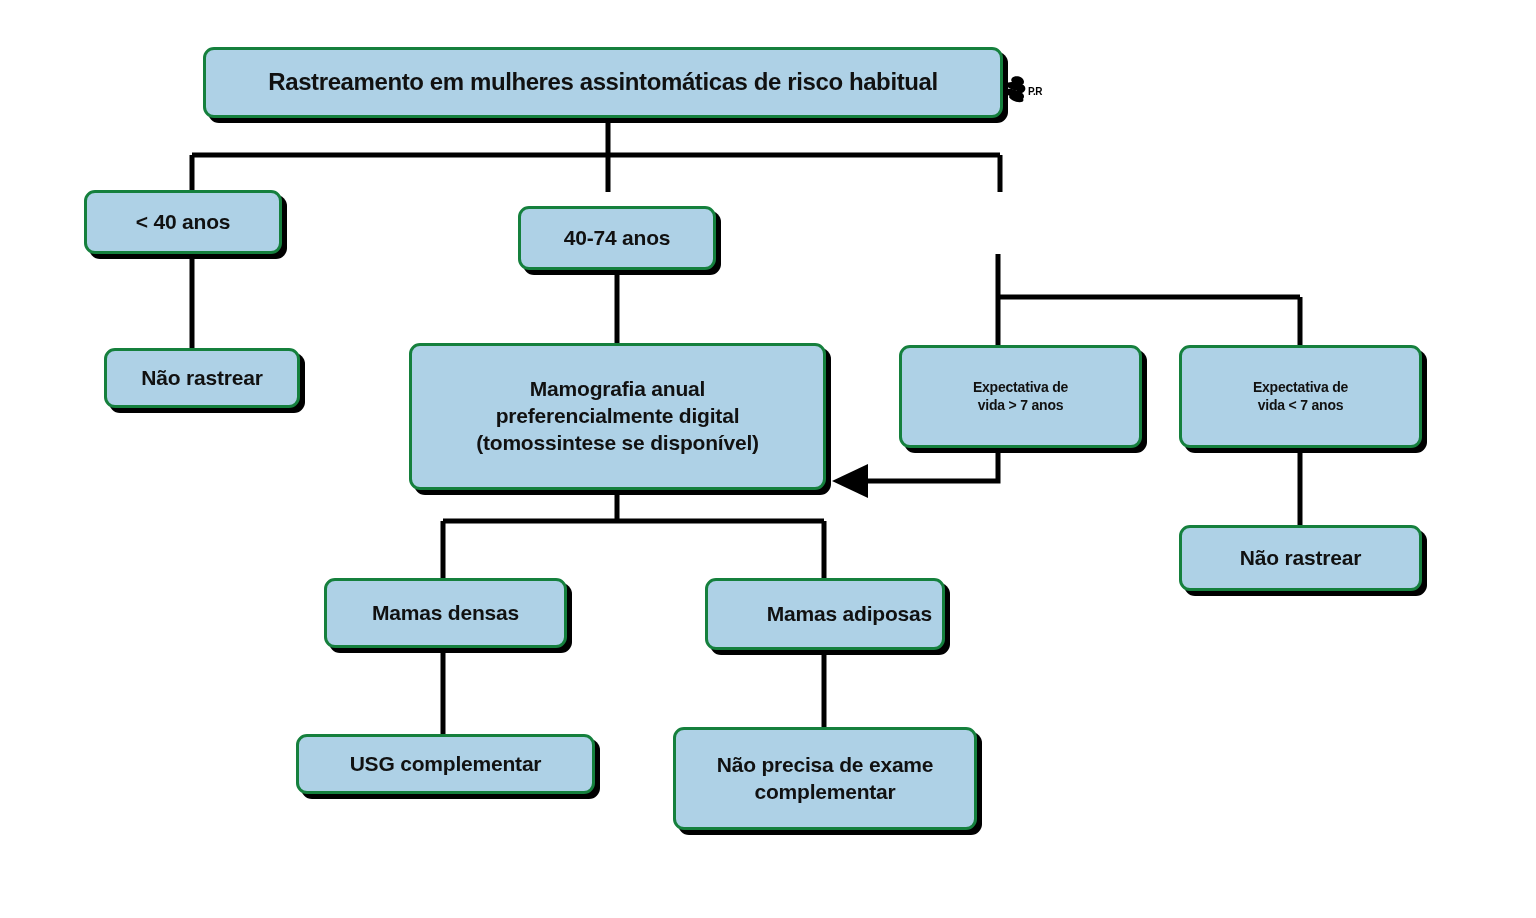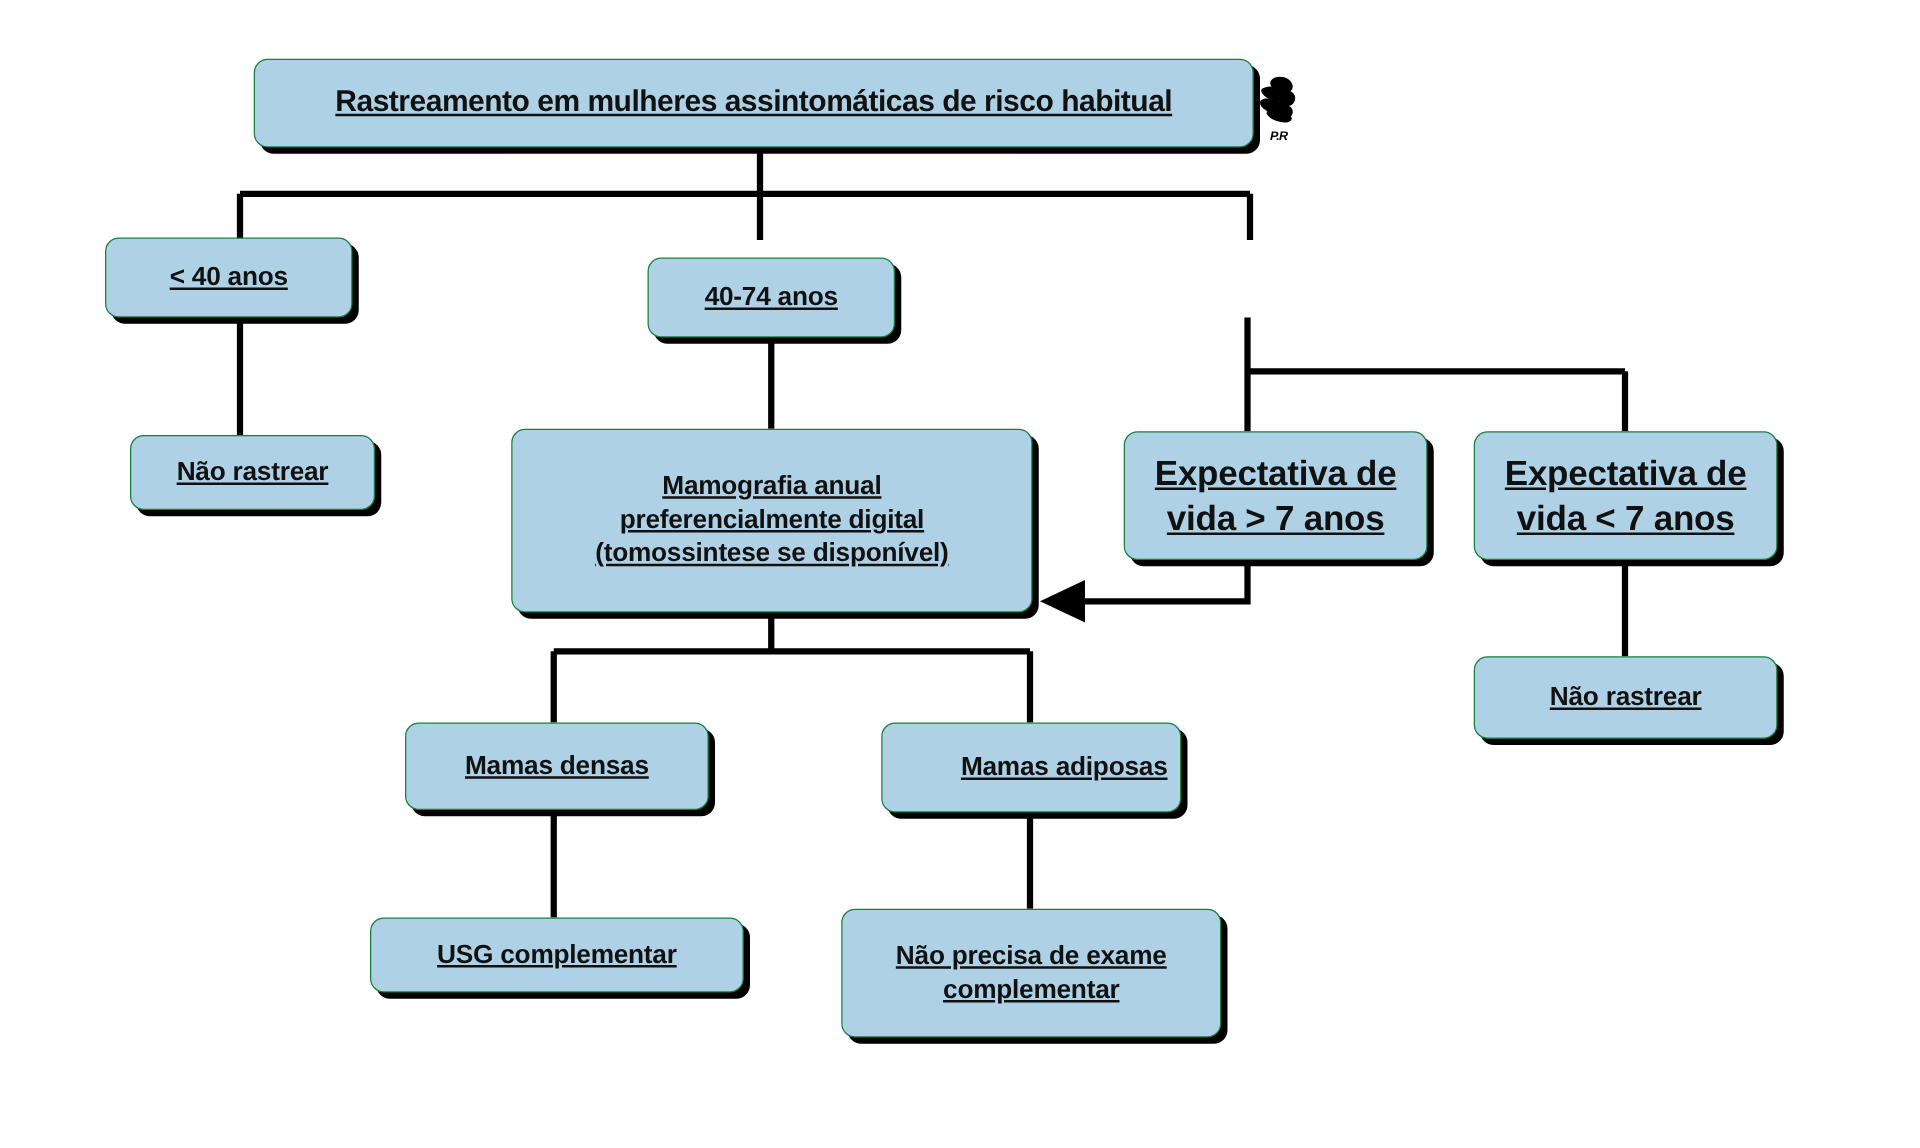--- a/index.html
+++ b/index.html
@@ -25,57 +25,55 @@
     left: 0;
     top: 0;
     width: 1536px;
     height: 918px;
     pointer-events: none;
   }
   .node {
     position: absolute;
     box-sizing: border-box;
     background: #aed1e6;
-    border: 1px solid #15803d;
+    border: 3px solid #15803d;
     border-radius: 11px;
     box-shadow: 5px 5px 0 0 #000000;
     display: flex;
     align-items: center;
     justify-content: center;
     text-align: center;
     color: #111111;
     font-family: "Liberation Sans", sans-serif;
     font-weight: bold;
     font-size: 21px;
     line-height: 1.28;
     letter-spacing: -0.2px;
     padding: 4px 10px;
     z-index: 3;
     white-space: pre-line;
-    text-decoration: underline;
   }
   .node.title {
     font-size: 24px;
     letter-spacing: -0.4px;
   }
   .node.small {
-    font-size: 28px;
+    font-size: 14px;
   }
   #logo {
     position: absolute;
     left: 1004px;
     top: 60px;
     width: 38px;
     height: 62px;
     z-index: 4;
     display: flex;
-    flex-direction: column;
+    flex-direction: row;
     align-items: center;
-    justify-content: flex-start;
-    font-style: italic;
+    justify-content: flex-end;
   }
   #logo .mark {
     width: 34px;
     height: 44px;
   }
   #logo .initials {
     font-family: "Liberation Sans", sans-serif;
     font-weight: bold;
     font-size: 10px;
     color: #000000;

